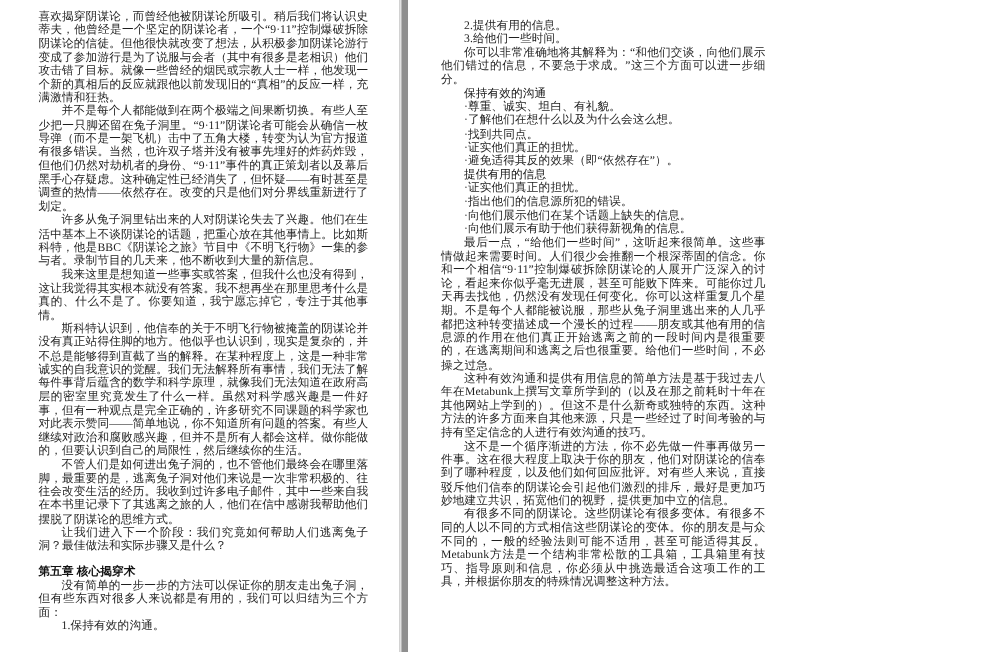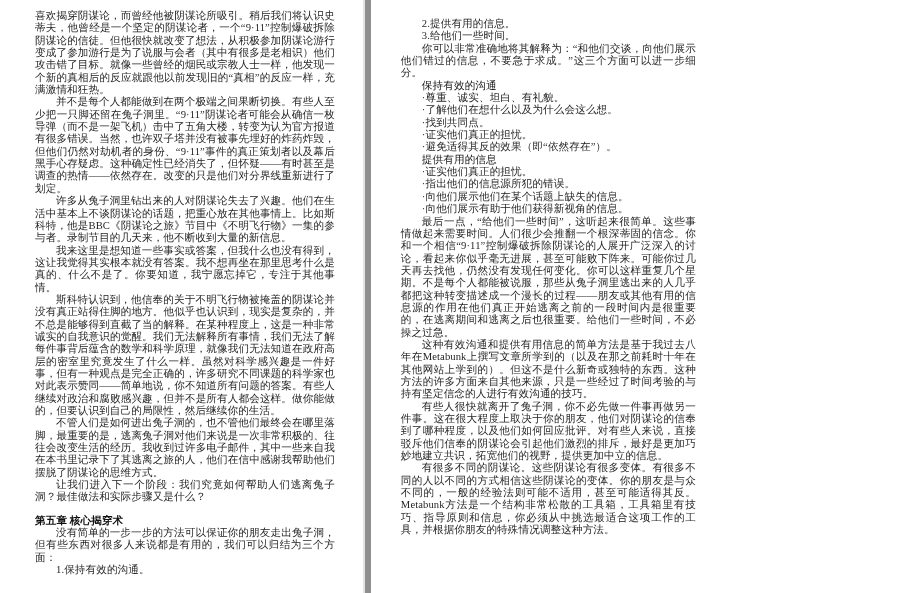--- a/index.html
+++ b/index.html
@@ -99,17 +99,17 @@
     <p class="blk bullet">·找到共同点。</p>
     <p class="blk bullet">·证实他们真正的担忧。</p>
     <p class="blk bullet">·避免适得其反的效果（即“依然存在”）。</p>
     <p class="blk subhead">提供有用的信息</p>
     <p class="blk bullet">·证实他们真正的担忧。</p>
     <p class="blk bullet">·指出他们的信息源所犯的错误。</p>
     <p class="blk bullet">·向他们展示他们在某个话题上缺失的信息。</p>
     <p class="blk bullet">·向他们展示有助于他们获得新视角的信息。</p>
     <p class="blk para">最后一点，“给他们一些时间”，这听起来很简单。这些事情做起来需要时间。人们很少会推翻一个根深蒂固的信念。你和一个相信“9·11”控制爆破拆除阴谋论的人展开广泛深入的讨论，看起来你似乎毫无进展，甚至可能败下阵来。可能你过几天再去找他，仍然没有发现任何变化。你可以这样重复几个星期。不是每个人都能被说服，那些从兔子洞里逃出来的人几乎都把这种转变描述成一个漫长的过程——朋友或其他有用的信息源的作用在他们真正开始逃离之前的一段时间内是很重要的，在逃离期间和逃离之后也很重要。给他们一些时间，不必操之过急。</p>
     <p class="blk para">这种有效沟通和提供有用信息的简单方法是基于我过去八年在Metabunk上撰写文章所学到的（以及在那之前耗时十年在其他网站上学到的）。但这不是什么新奇或独特的东西。这种方法的许多方面来自其他来源，只是一些经过了时间考验的与持有坚定信念的人进行有效沟通的技巧。</p>
-    <p class="blk para">有些人很快就离开了兔子洞，你不必先做一件事再做另一件事。这在很大程度上取决于你的朋友，他们对阴谋论的信奉到了哪种程度，以及他们如何回应批评。对有些人来说，直接驳斥他们信奉的阴谋论会引起他们激烈的排斥，最好是更加巧妙地建立共识，拓宽他们的视野，提供更加中立的信息。</p>
+    <p class="blk para">这不是一个循序渐进的方法，你不必先做一件事再做另一件事。这在很大程度上取决于你的朋友，他们对阴谋论的信奉到了哪种程度，以及他们如何回应批评。对有些人来说，直接驳斥他们信奉的阴谋论会引起他们激烈的排斥，最好是更加巧妙地建立共识，拓宽他们的视野，提供更加中立的信息。</p>
     <p class="blk para">有很多不同的阴谋论。这些阴谋论有很多变体。有很多不同的人以不同的方式相信这些阴谋论的变体。你的朋友是与众不同的，一般的经验法则可能不适用，甚至可能适得其反。Metabunk方法是一个结构非常松散的工具箱，工具箱里有技巧、指导原则和信息，你必须从中挑选最适合这项工作的工具，并根据你朋友的特殊情况调整这种方法。</p>
   </div>
 
 </div>
 
 </body></html>

